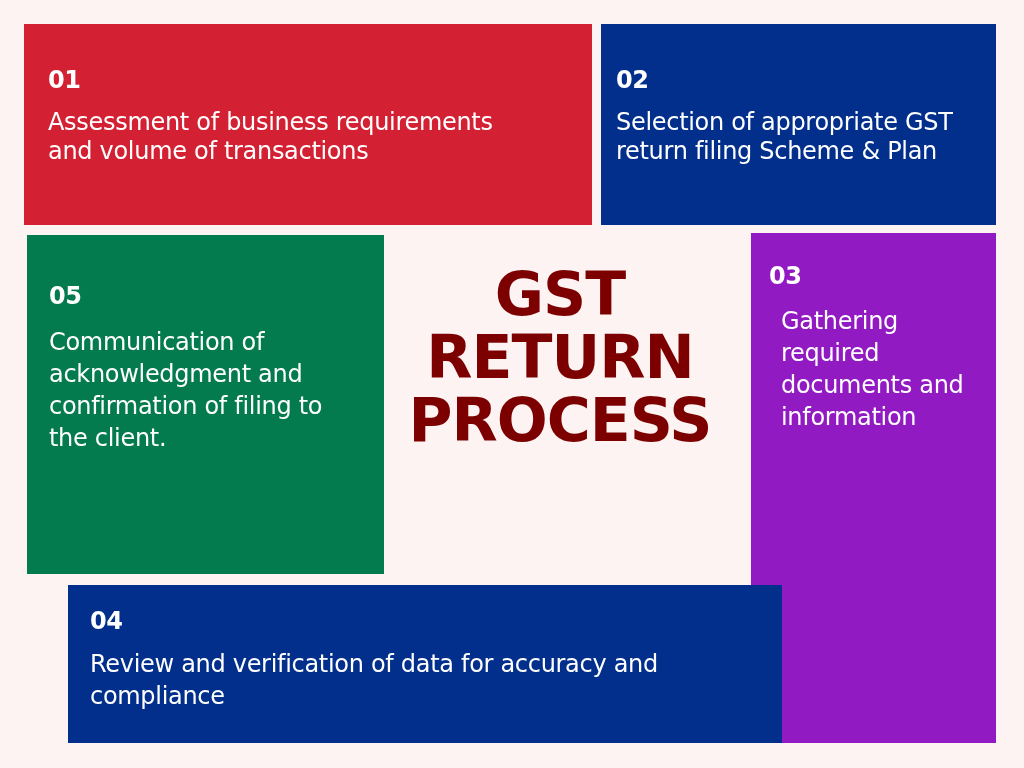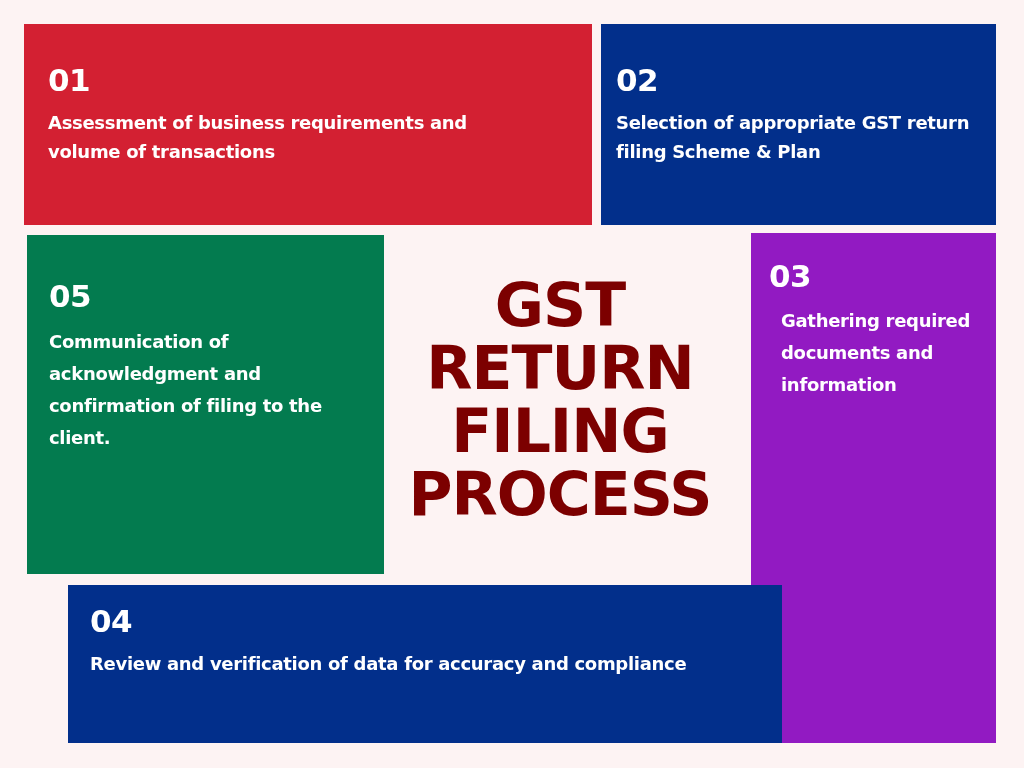--- a/index.html
+++ b/index.html
@@ -2,24 +2,24 @@
 <html><head>
 <meta charset="utf-8">
 <style>
   html, body { margin:0; padding:0; }
   body {
     width:1024px; height:768px; position:relative; overflow:hidden;
     background:#fdf3f3;
     font-family:"DejaVu Sans", sans-serif;
   }
   .box { position:absolute; box-sizing:border-box; color:#ffffff; }
-  .num { position:absolute; font-weight:bold; font-size:31px; line-height:32px; letter-spacing:-0.5px; }
-  .txt { position:absolute; font-weight:bold; font-size:18px; line-height:29px; letter-spacing:-0.3px; }
+  .num { position:absolute; font-weight:bold; font-size:24px; line-height:32px; letter-spacing:-0.5px; }
+  .txt { position:absolute; font-weight:normal; font-size:24px; line-height:29px; letter-spacing:-0.3px; }
   .title {
-    position:absolute; left:400px; top:274px; width:320px;
+    position:absolute; left:400px; top:263px; width:320px;
     text-align:center; color:#7c0000;
     font-family:"DejaVu Sans", sans-serif; font-weight:bold;
     font-size:60px; line-height:63px; letter-spacing:-1px;
   }
   .title span { display:block; }
 </style>
 </head>
 <body>
 
 <div class="box" style="left:24px; top:24px; width:568px; height:201px; background:#d32032;">
@@ -33,21 +33,20 @@
 </div>
 
 <div class="box" style="left:27px; top:235px; width:357px; height:339px; background:#037b4f;">
   <div class="num" style="left:22px; top:45px;">05</div>
   <div class="txt" style="left:22px; top:91px; width:318px; line-height:32px;">Communication of acknowledgment and confirmation of filing to the client.</div>
 </div>
 
 <div class="title">
   <span>GST</span>
   <span>RETURN</span>
-  <span>FILING</span>
   <span>PROCESS</span>
 </div>
 
 <div class="box" style="left:751px; top:233px; width:245px; height:510px; background:#921ac2;padding-left:9px;">
   <div class="num" style="left:18px; top:27px;">03</div>
   <div class="txt" style="left:18px; top:72px; width:215px; line-height:32px;margin-left:12px;">Gathering required documents and information</div>
 </div>
 
 <div class="box" style="left:27px; top:585px; width:714px; height:158px; background:#022f8b;margin-left:41px;">
   <div class="num" style="left:22px; top:20px;">04</div>

